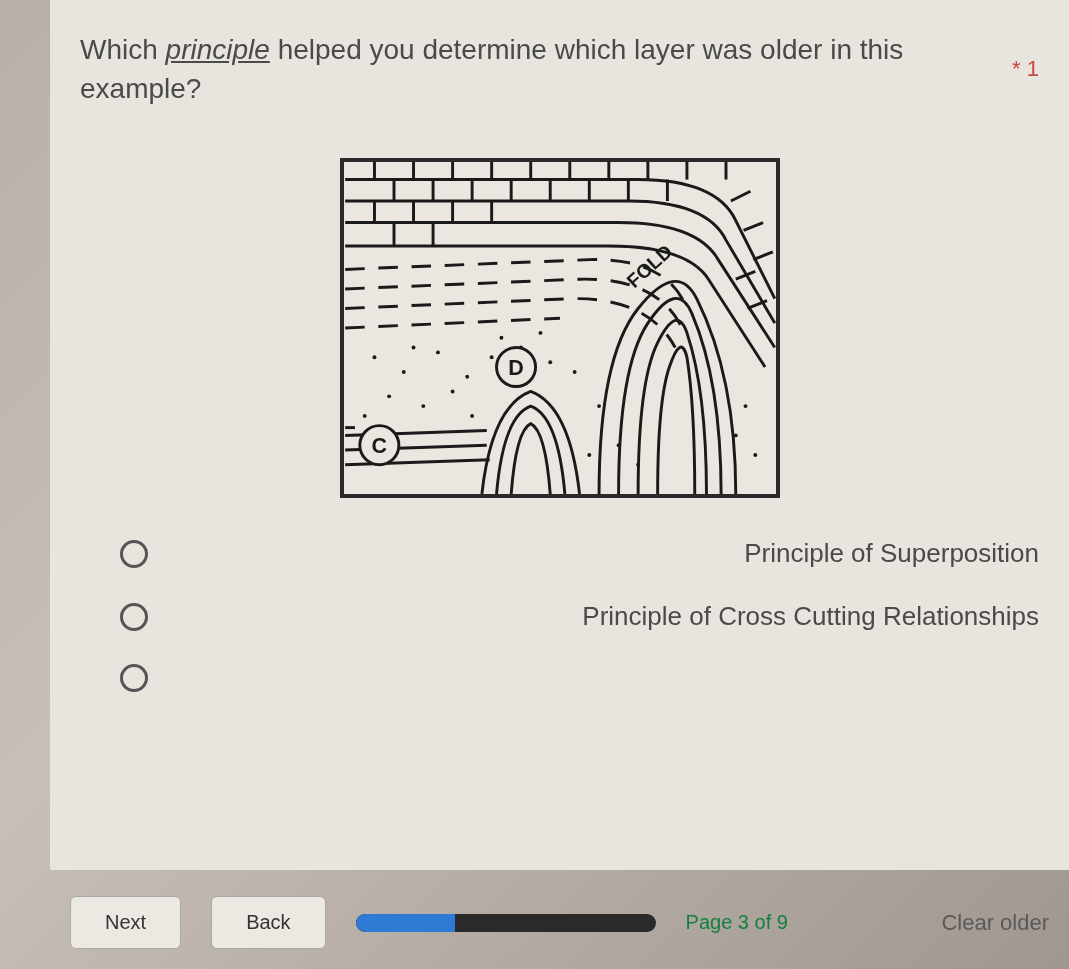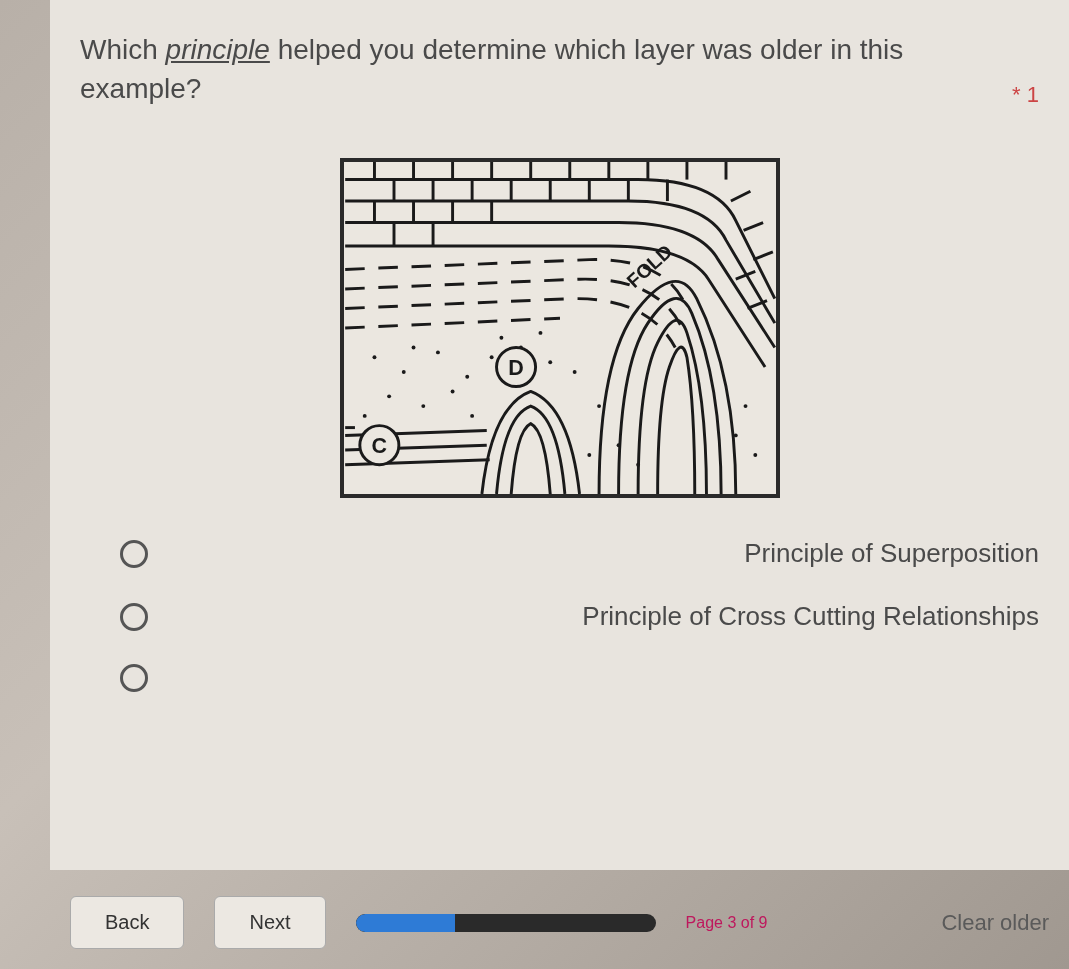--- a/index.html
+++ b/index.html
@@ -16,21 +16,21 @@
     top: 0;
     left: 50px;
     right: 0;
     background: #e8e4de;
     padding: 30px 30px 50px 30px;
     min-height: 870px;
   }
   .question-row {
     display: flex;
     justify-content: space-between;
-    align-items: flex-end;
+    align-items: center;
   }
   .question-text {
     font-size: 28px;
     color: #4a4a4a;
     font-weight: 500;
     line-height: 1.4;
     flex: 1;
   }
   .question-text .underline {
     text-decoration: underline;
@@ -105,22 +105,22 @@
     overflow: hidden;
     position: relative;
   }
   .progress-fill {
     height: 100%;
     background: #2e7bd6;
     width: 33%;
     border-radius: 9px 0 0 9px;
   }
   .page-label {
-    font-size: 16px;
-    color: #be185d;
+    font-size: 20px;
+    color: #15803d;
     font-weight: 500;
   }
   .clear-form {
     margin-left: auto;
     font-size: 22px;
     color: #5a5a5a;
     font-weight: 500;
     cursor: pointer;
   }
 </style>
@@ -248,20 +248,20 @@
       <div class="radio"></div>
       <div class="option-label">Principle of Cross Cutting Relationships</div>
     </div>
     <div class="option">
       <div class="radio"></div>
     </div>
   </div>
 </div>
 
 <div class="footer">
+  <button class="btn">Next</button>
   <button class="btn">Back</button>
-  <button class="btn">Next</button>
   <div class="progress-wrap">
     <div class="progress-fill"></div>
   </div>
   <div class="page-label">Page 3 of 9</div>
   <div class="clear-form">Clear older</div>
 </div>
 
 </body></html>

